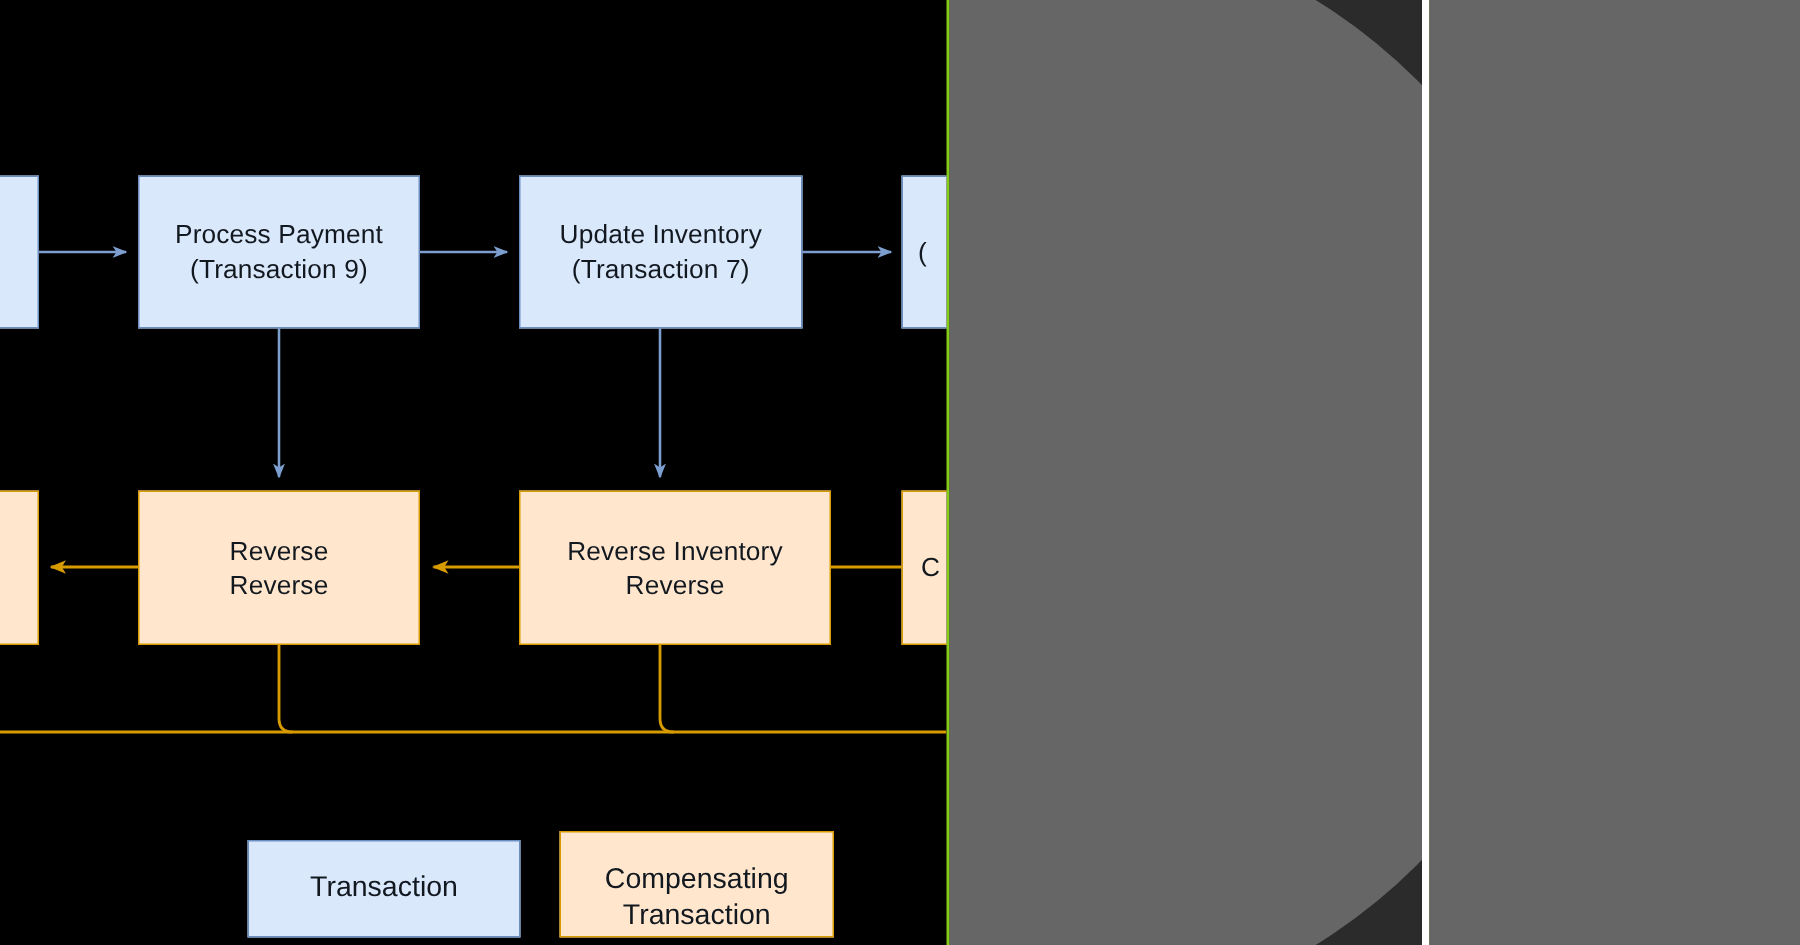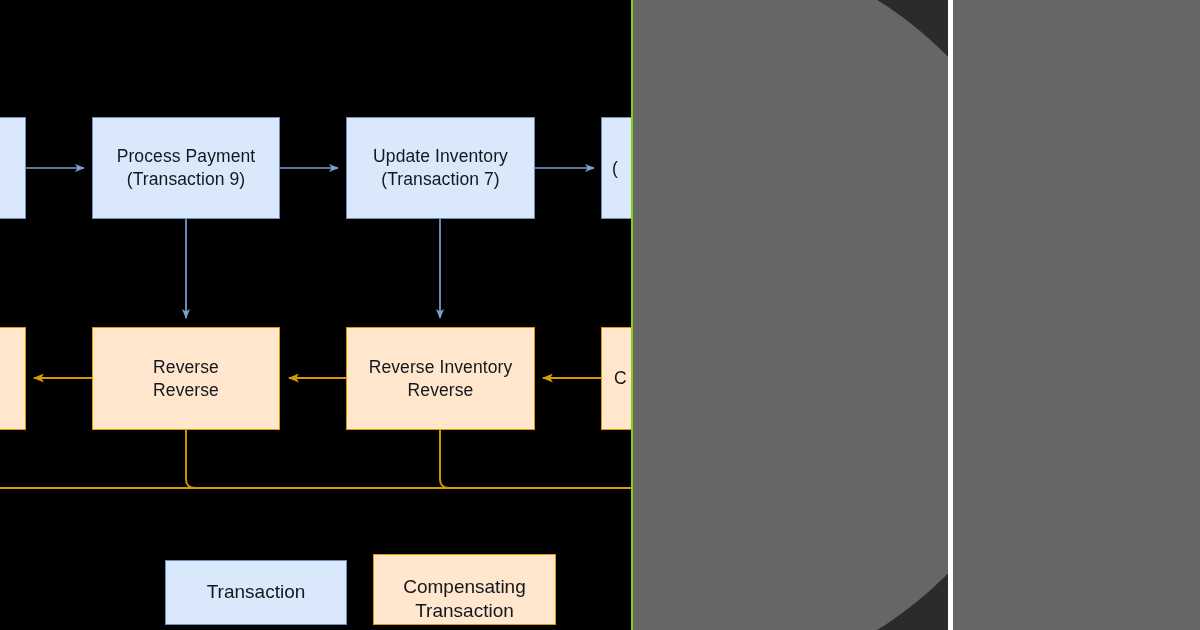--- a/index.html
+++ b/index.html
@@ -177,21 +177,21 @@
     <div class="node-box node-comp" style="left:-72px; top:327px; width:98px; height:103px;">
       <span class="node-line"></span>
       <span class="node-line"></span>
     </div>
 
     <div class="node-box node-comp" style="left:92px; top:327px; width:188px; height:103px;">
       <span class="node-line">Reverse</span>
       <span class="node-line">Reverse</span>
     </div>
 
-    <div class="node-box node-comp" style="left:346px; top:327px; width:189px; height:103px;">
+    <div class="node-box node-comp" style="left:346px; top:327px; width:208px; height:103px;">
       <span class="node-line">Reverse Inventory</span>
       <span class="node-line">Reverse</span>
     </div>
 
     <div class="node-box node-comp" style="left:601px; top:327px; width:189px; height:103px; align-items:flex-start; padding-left:12px;">
       <span class="node-line">C</span>
       <span class="node-line"></span>
     </div>
 
     <div class="legend-box node-tx" style="left:165px; top:560px; width:182px; height:65px;">

